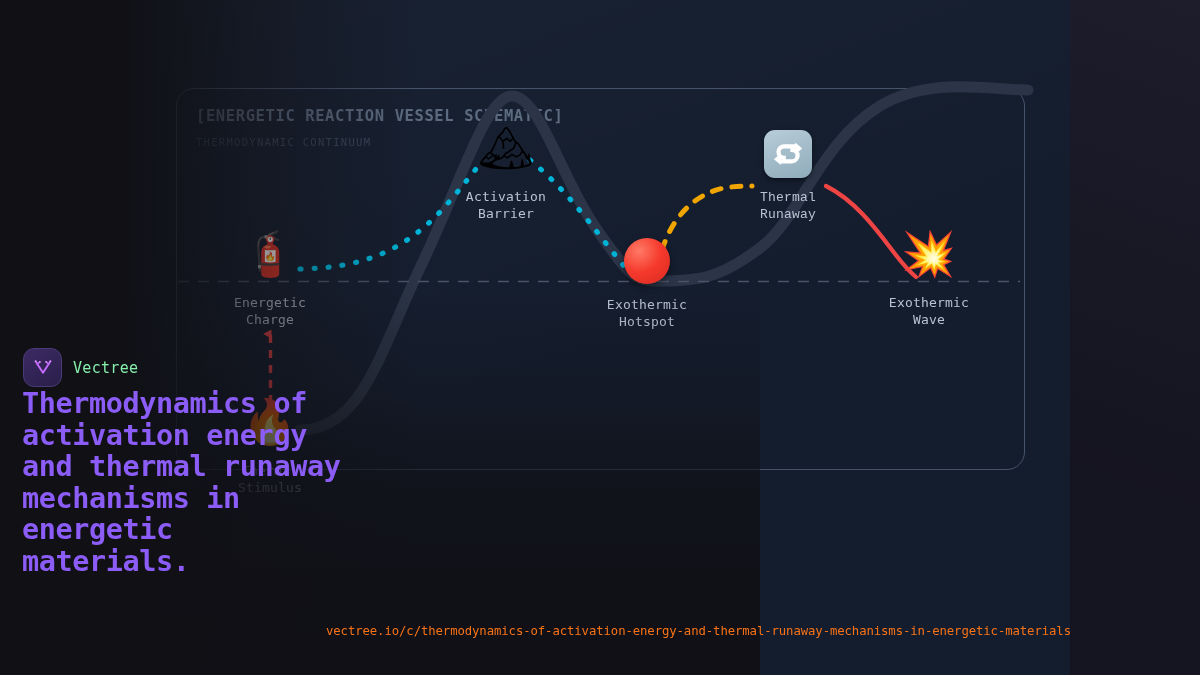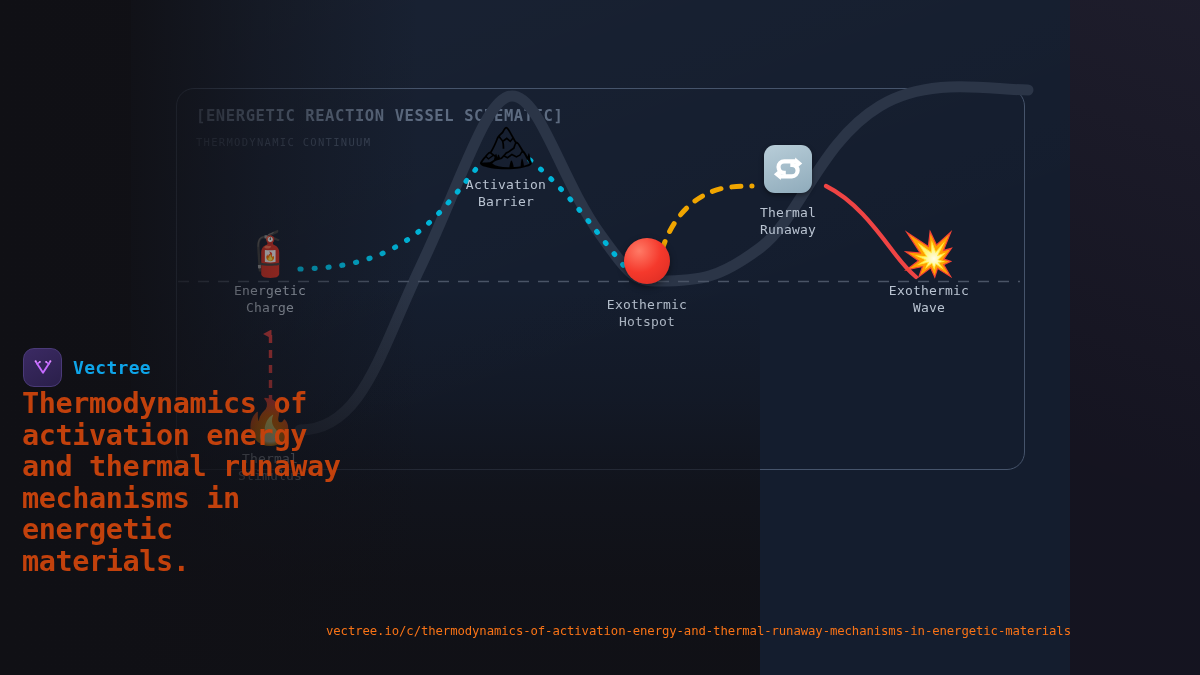--- a/index.html
+++ b/index.html
@@ -24,21 +24,21 @@
   .panel-sub{position:absolute;left:196px;top:136px;font-size:10.5px;font-weight:400;
         letter-spacing:1.3px;color:#3c475a;white-space:nowrap;}
 
   
   .diagram{position:absolute;left:0;top:0;width:1200px;height:675px;}
 
   
   .node{position:absolute;text-align:center;}
   .node .glyph{font-size:44px;line-height:1;display:block;
         font-family:"DejaVu Sans","Liberation Sans",sans-serif;}
-  .node .lbl{display:block;margin-top:6px;font-size:13px;line-height:17px;
+  .node .lbl{display:block;margin-top:18px;font-size:13px;line-height:17px;
         color:#b9c3d1;white-space:pre-line;letter-spacing:.2px;}
 
   
   .swap-tile{width:48px;height:48px;border-radius:11px;
         background:linear-gradient(160deg,#b8cdd8 0%,#8fabbb 100%);
         display:flex;align-items:center;justify-content:center;margin:0 auto;
         box-shadow:0 2px 5px rgba(0,0,0,.45);}
 
   
   .ball{width:46px;height:46px;border-radius:50%;margin:0 auto;
@@ -51,25 +51,25 @@
                    rgba(16,16,21,.72) 44%,rgba(16,16,21,.30) 66%,rgba(16,16,21,0) 92%);}
   .fade2{position:absolute;left:0;bottom:0;width:420px;height:675px;pointer-events:none;
         background:linear-gradient(to right,rgba(16,16,21,.99) 0%,rgba(16,16,21,.90) 32%,
                    rgba(16,16,21,.45) 62%,rgba(16,16,21,0) 100%);}
 
   
   .brand{position:absolute;left:23px;top:348px;display:flex;align-items:center;gap:11px;}
   .brand-mark{width:37px;height:37px;border-radius:11px;
         background:linear-gradient(150deg,#3b2a63 0%,#2a1f4a 100%);
         border:1px solid #4a3a78;display:flex;align-items:center;justify-content:center;}
-  .brand-name{font-size:18px;font-weight:700;color:#0ea5e9;letter-spacing:.3px;}
+  .brand-name{font-size:15px;font-weight:400;color:#86efac;letter-spacing:.3px;}
 
   
   .headline{position:absolute;left:22px;top:388px;width:330px;
-        font-size:28.5px;line-height:31.6px;font-weight:700;color:#c2410c;
+        font-size:28.5px;line-height:31.6px;font-weight:700;color:#8b5cf6;
         letter-spacing:-.4px;}
 
   
   .url{position:absolute;left:326px;top:624px;font-size:12.3px;color:#f97316;
         letter-spacing:-.1px;white-space:nowrap;}
 </style>
 </head>
 <body>
 
 <div class="stage">
@@ -122,21 +122,21 @@
     <span class="lbl">Activation
 Barrier</span>
   </div>
 
   <div class="node" style="left:577px;top:238px;width:140px;">
     <div class="ball"></div>
     <span class="lbl" style="margin-top:12px;">Exothermic
 Hotspot</span>
   </div>
 
-  <div class="node" style="left:718px;top:145px;width:140px;">
+  <div class="node" style="left:718px;top:130px;width:140px;font-family:Liberation Mono, monospace;">
     <div class="swap-tile">
       <svg width="34" height="34" viewBox="0 0 34 34" aria-hidden="true">
         <path d="M25.5 11.5 H13.2 a3.6 3.6 0 0 0 0 7.2 h1.6 v4.2 h-1.6 a7.8 7.8 0 0 1 0-15.6 H25.5 Z" fill="#ffffff"></path>
         <path d="M24.2 5.6 L31.2 11.5 L24.2 17.4 Z" fill="#ffffff"></path>
         <path d="M8.6 22.2 H20.9 a3.6 3.6 0 0 0 0-7.2 h-1.6 v-4.2 h1.6 a7.8 7.8 0 0 1 0 15.6 H8.6 Z" fill="#ffffff"></path>
         <path d="M9.9 16.3 L2.9 22.2 L9.9 28.1 Z" fill="#ffffff"></path>
       </svg>
     </div>
     <span class="lbl" style="margin-top:11px;">Thermal
 Runaway</span>

